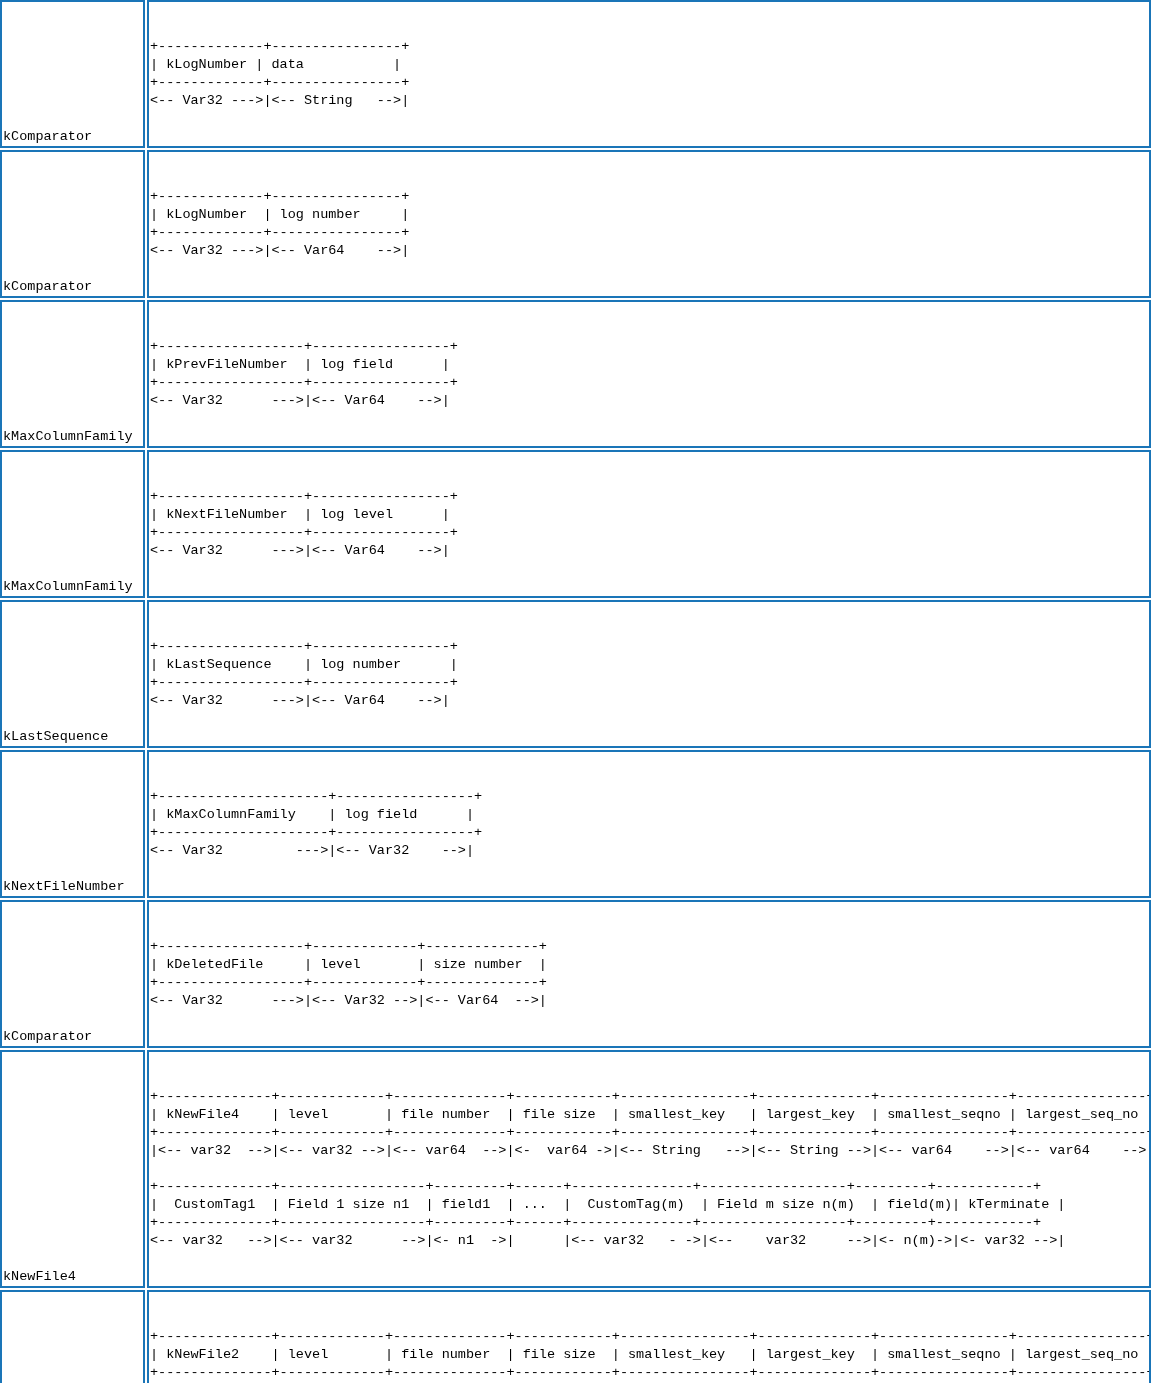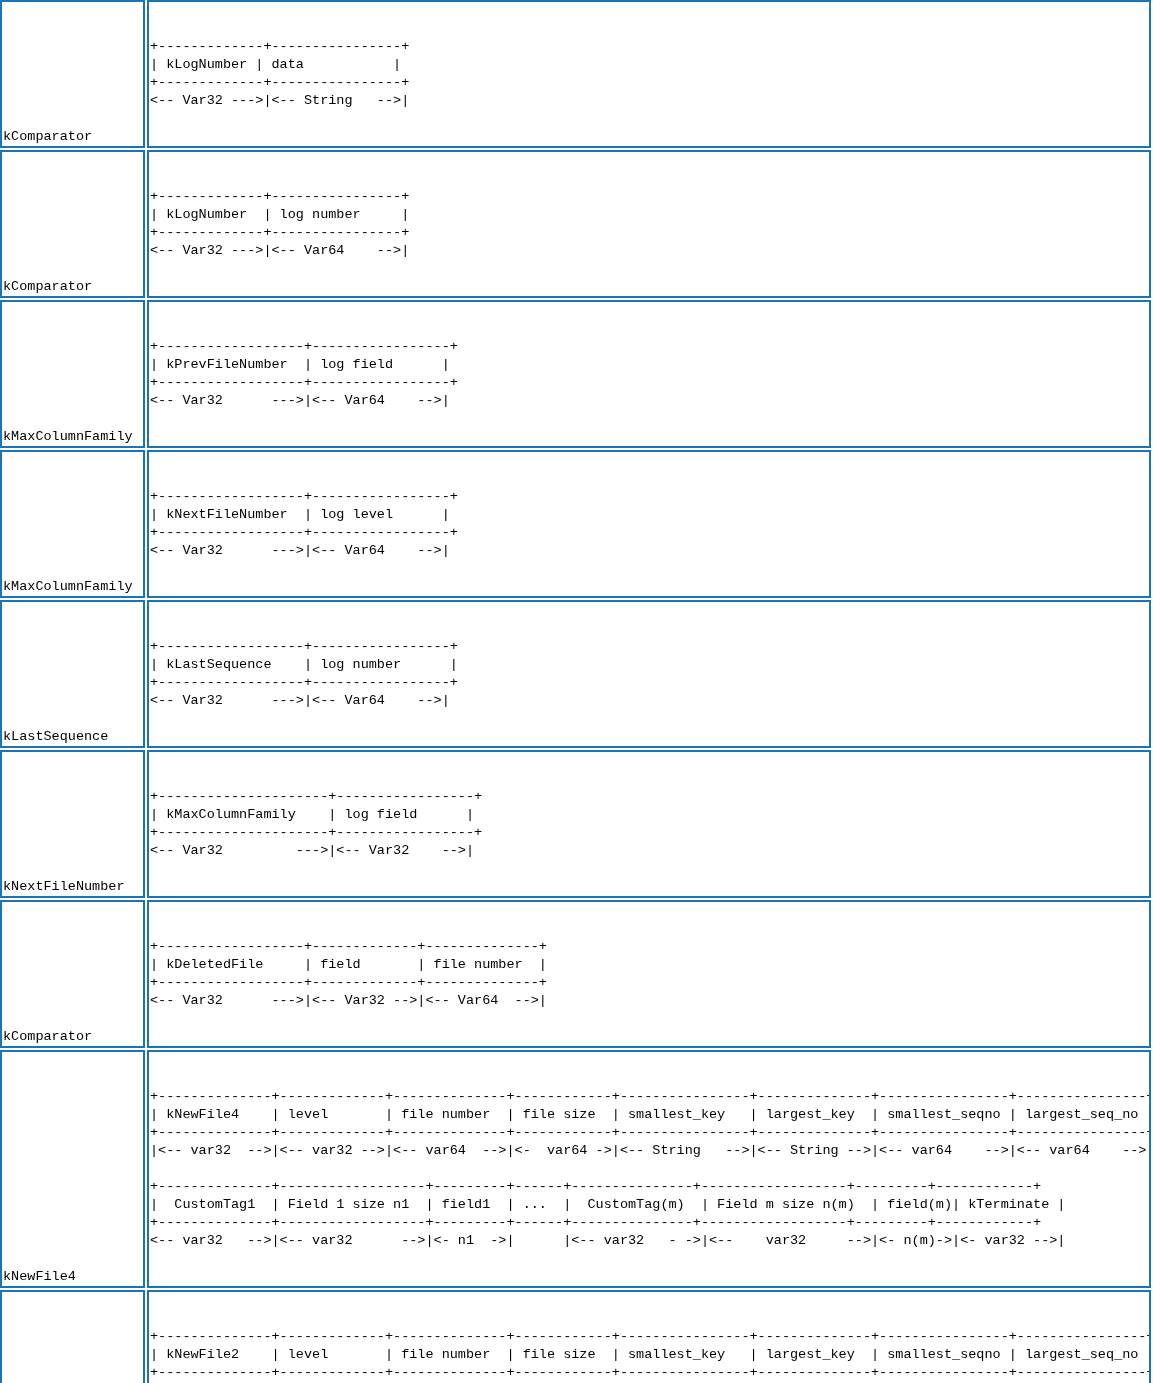--- a/index.html
+++ b/index.html
@@ -130,21 +130,21 @@
 <span>&lt;-- Var32         ---&gt;|&lt;-- Var32    --&gt;|</span></pre>
     </td>
   </tr>
 
   <tr class="record-row">
     <td class="tag-cell">
       <span class="tag-label">kComparator</span>
     </td>
     <td class="diagram-cell">
       <pre class="diagram"><span>+------------------+-------------+--------------+</span>
-<span>| kDeletedFile     | field       | file number  |</span>
+<span>| kDeletedFile     | level       | size number  |</span>
 <span>+------------------+-------------+--------------+</span>
 <span>&lt;-- Var32      ---&gt;|&lt;-- Var32 --&gt;|&lt;-- Var64  --&gt;|</span></pre>
     </td>
   </tr>
 
   <tr class="record-row">
     <td class="tag-cell">
       <span class="tag-label">kNewFile4</span>
     </td>
     <td class="diagram-cell">

